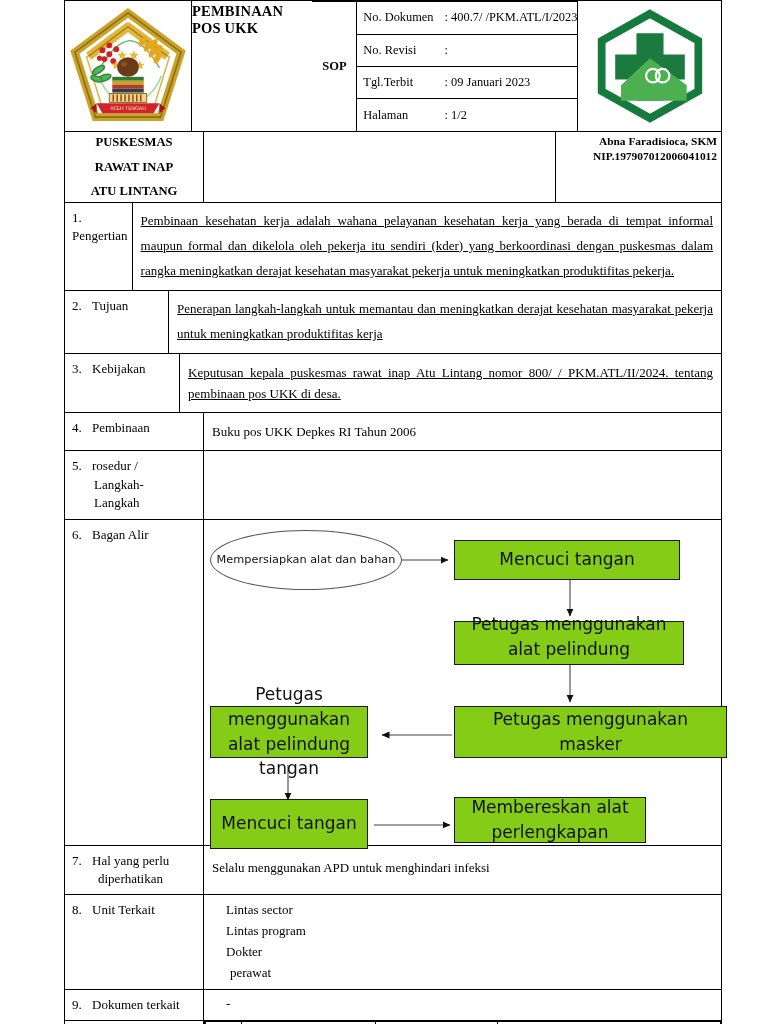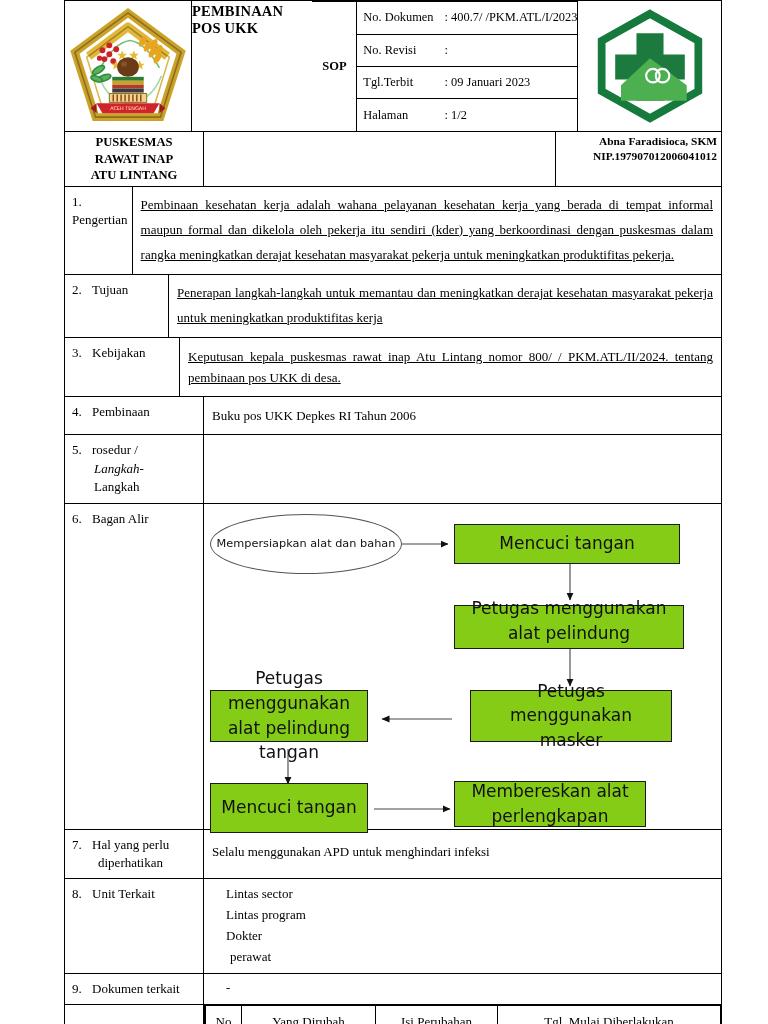--- a/index.html
+++ b/index.html
@@ -57,21 +57,21 @@
     width: 166px; border-left: 1.5px solid #000;
     display: flex; align-items: center; justify-content: center;
   }
 
   
   .pusk { display: flex; border-bottom: 1.5px solid #000; min-height: 52px; }
   .pusk-name {
     width: 139px; border-right: 1.5px solid #000;
     display: flex; flex-direction: column; align-items: center;
     justify-content: center; font-weight: bold; font-size: 12.6px;
-    line-height: 1.32; text-align: center; padding: 2px;
+    line-height: 1.32; text-align: center; padding: 2px; gap: 8px;
   }
   .pusk-mid { flex: 1 1 auto; }
   .pusk-sign {
     width: 166px; border-left: 1.5px solid #000;
     display: flex; flex-direction: column; align-items: flex-end;
     justify-content: flex-start; font-weight: bold; font-size: 11.4px;
     line-height: 1.32; padding: 2px 4px 2px 2px; text-align: right;
   }
 
   
@@ -277,21 +277,21 @@
   <div class="row">
     <div class="row-lbl">
       <span class="num">4.</span><span>Pembinaan</span>
     </div>
     <div class="row-body tight" style="padding-top:9px;padding-bottom:9px;">Buku pos UKK Depkes RI Tahun 2006</div>
   </div>
 
   <div class="row" style="min-height:68px;">
     <div class="row-lbl">
       <span class="num">5.</span><span>rosedur /</span>
-      <div style="padding-left:22px;font-style:italic;">Langkah-</div>
+      <div style="padding-left:22px;">Langkah-</div>
       <div style="padding-left:22px;">Langkah</div>
     </div>
     <div class="row-body"></div>
   </div>
 
   <div class="row">
     <div class="row-lbl">
       <span class="num">6.</span><span>Bagan Alir</span>
     </div>
     <div class="row-body nopad">
@@ -322,21 +322,21 @@
         </div>
 
         <div class="fbox" style="left:250px; top:20px; width:226px; height:40px;">
           <span>Mencuci tangan</span>
         </div>
 
         <div class="fbox" style="left:250px; top:101px; width:230px; height:44px;align-items:flex-end;">
           <span>Petugas menggunakan alat pelindung</span>
         </div>
 
-        <div class="fbox" style="left:266px; top:186px; width:202px; height:52px;justify-content:flex-end;">
+        <div class="fbox" style="left:250px; top:186px; width:273px; height:52px;justify-content:flex-end;">
           <span>Petugas menggunakan masker</span>
         </div>
 
         <div class="fbox" style="left:6px; top:186px; width:158px; height:52px;">
           <span>Petugas menggunakan alat pelindung tangan</span>
         </div>
 
         <div class="fbox" style="left:6px; top:279px; width:158px; height:50px;">
           <span>Mencuci tangan</span>
         </div>

